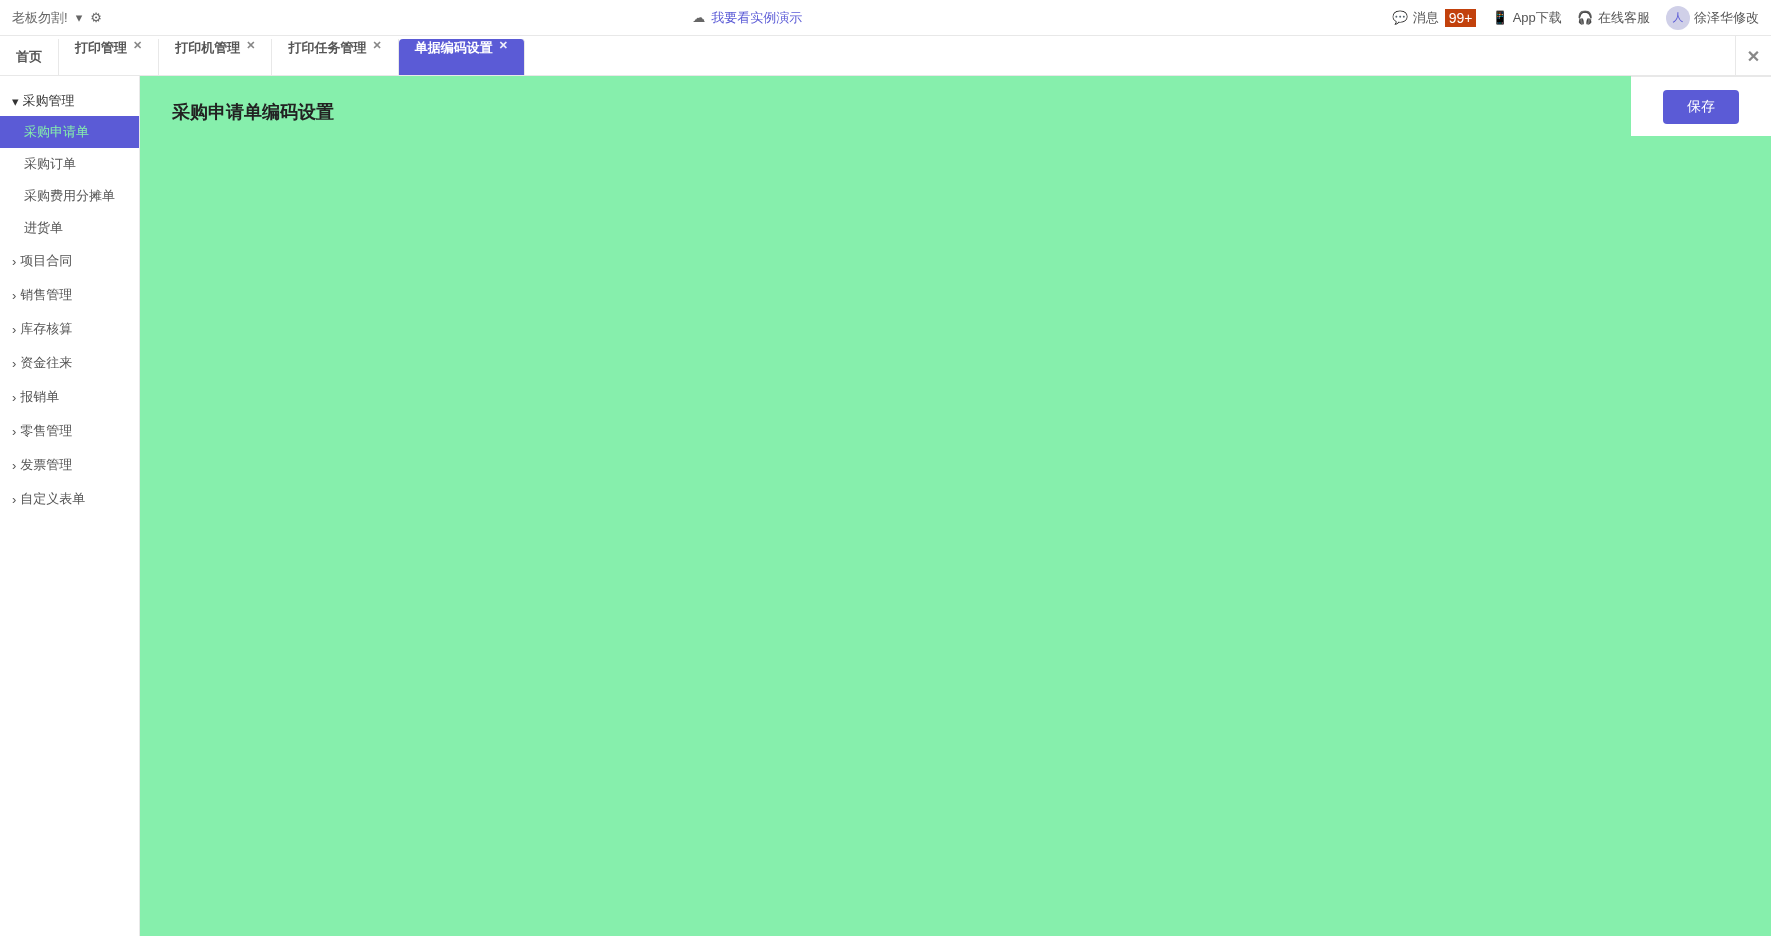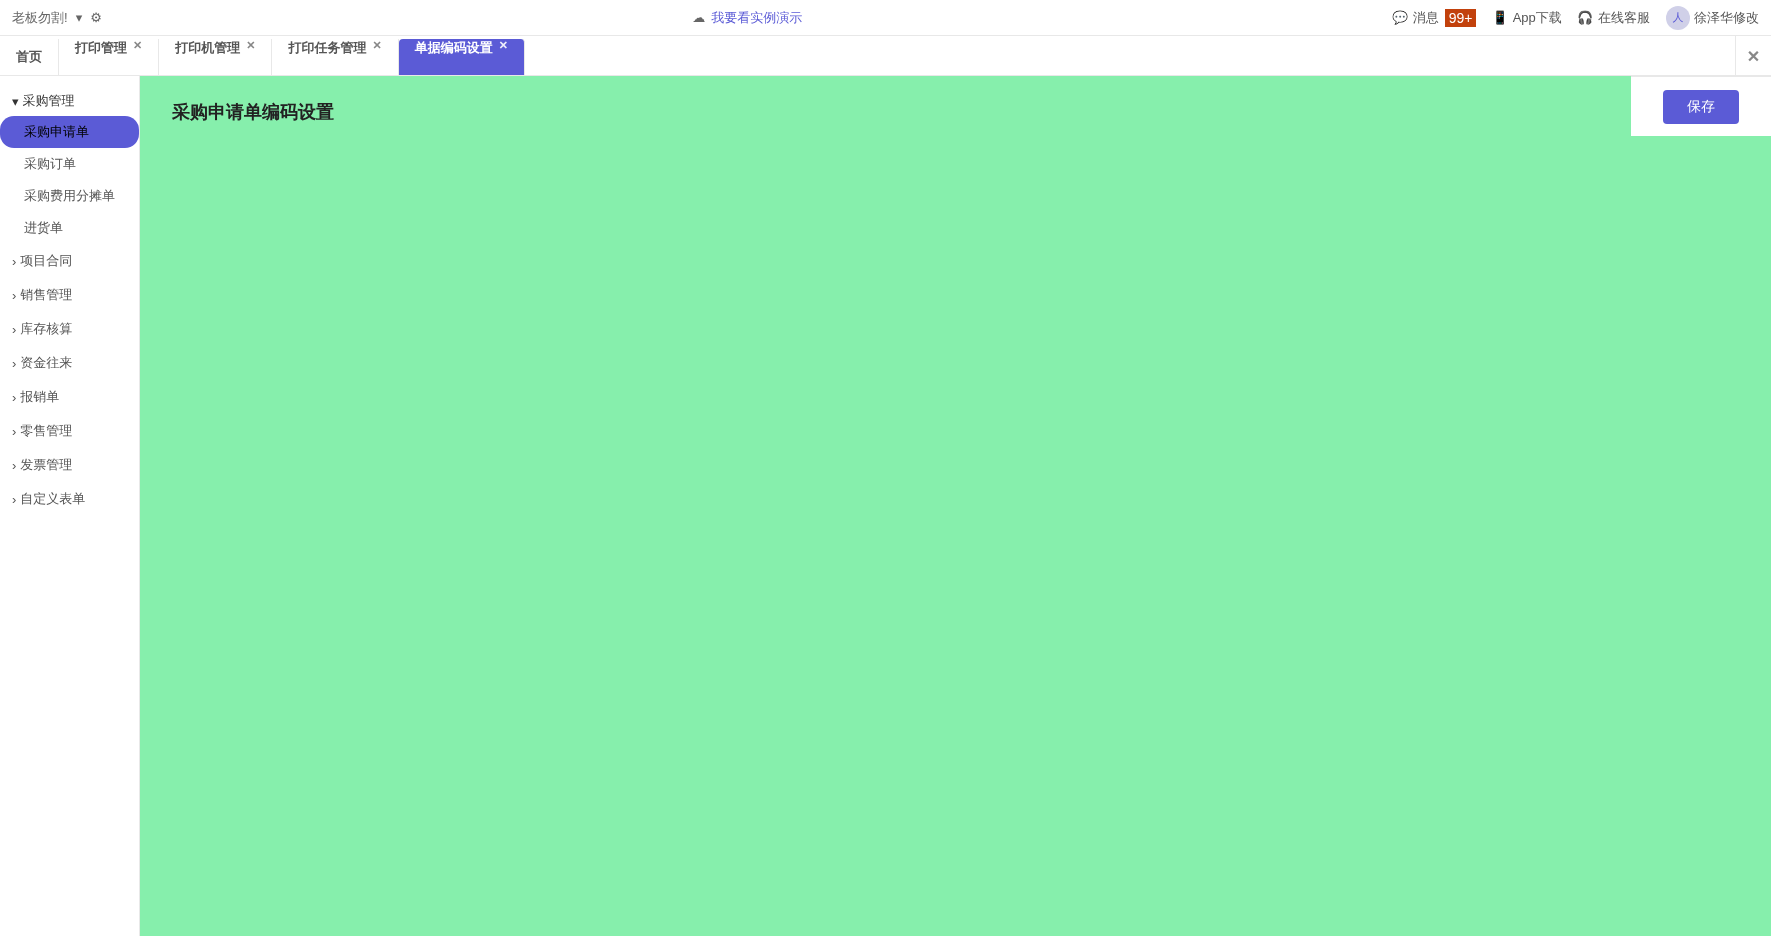--- a/index.html
+++ b/index.html
@@ -140,22 +140,21 @@
     }
     .sidebar-item {
       padding: 7px 12px 7px 24px;
       font-size: 13px;
       color: #555;
       cursor: pointer;
       white-space: nowrap;
     }
     .sidebar-item.active {
       background: #5b5bd6;
-      color: #000000;
-      border-radius: 14px;
+      color: #86efac;
     }
     .sidebar-collapsed {
       display: flex;
       align-items: center;
       gap: 4px;
       padding: 8px 12px;
       font-size: 13px;
       color: #555;
       cursor: pointer;
     }

